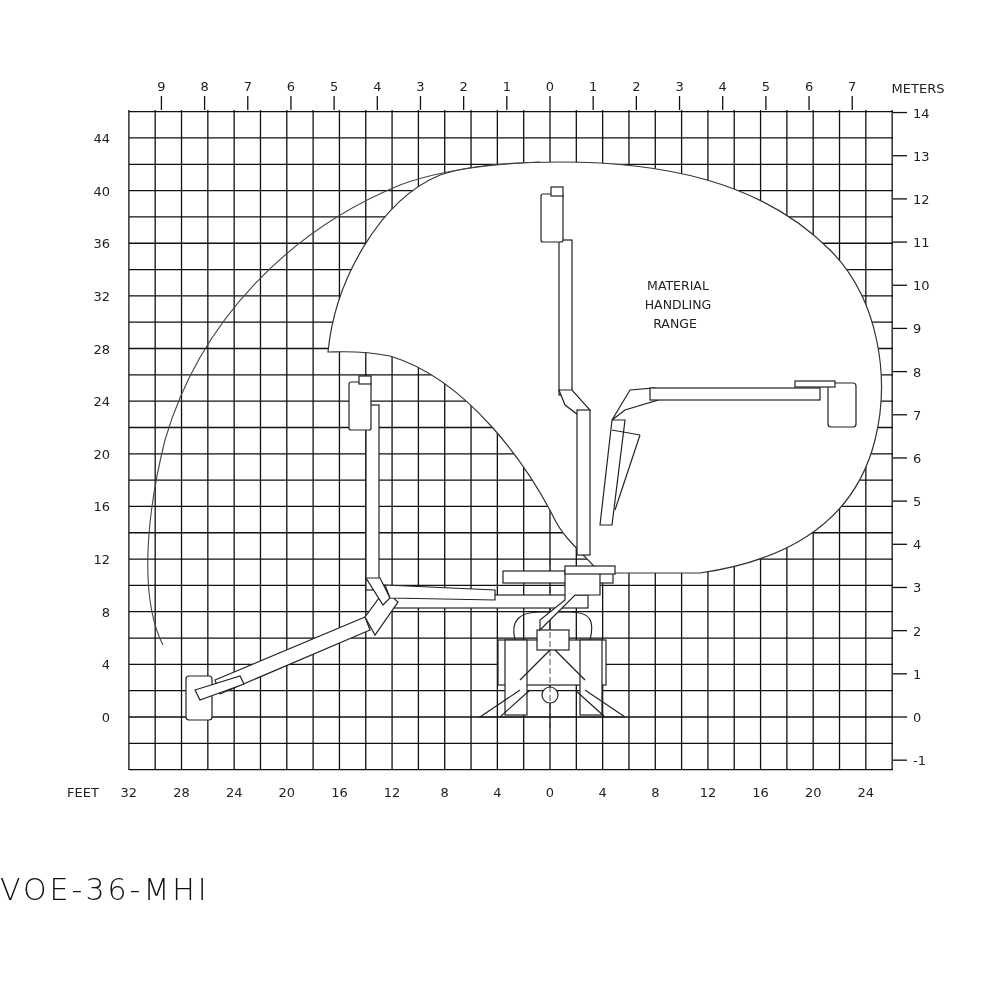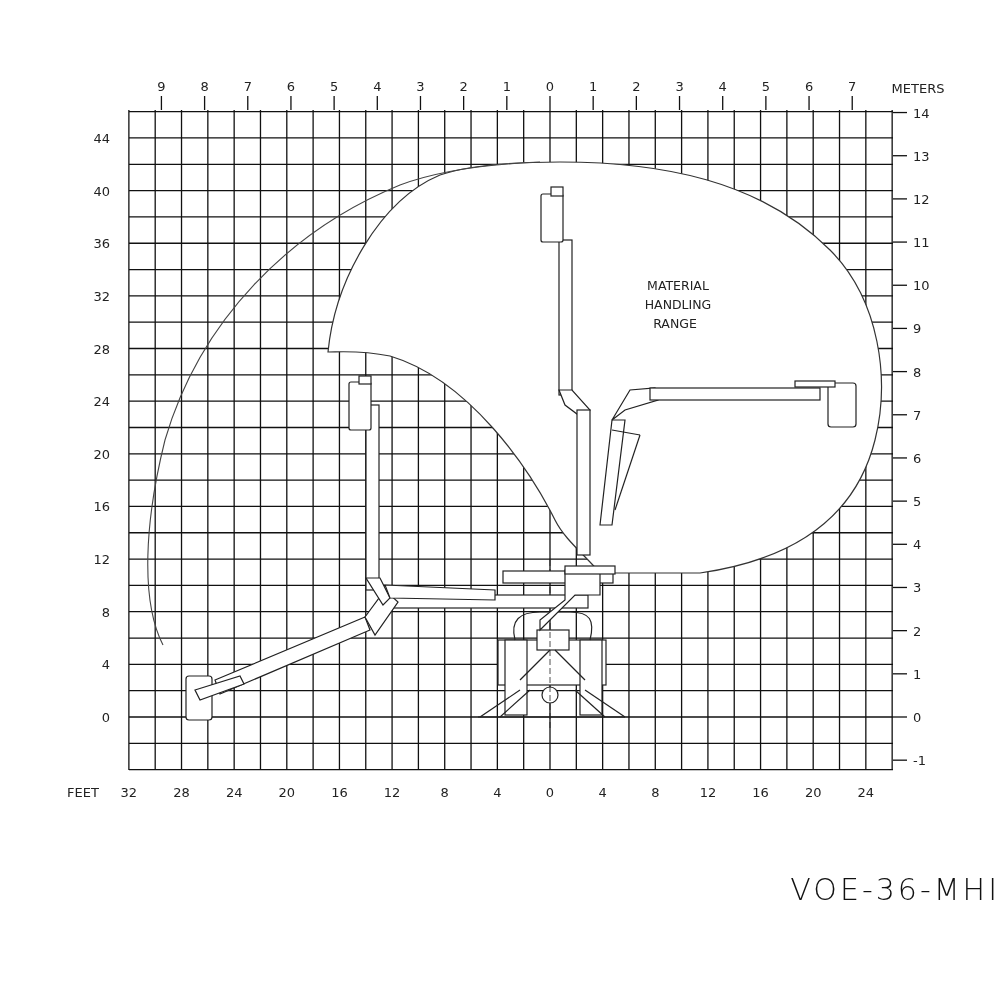--- a/index.html
+++ b/index.html
@@ -1,19 +1,19 @@
 <!DOCTYPE html>
 <html><head>
 <meta charset="utf-8">
 <style>
   html, body { margin: 0; padding: 0; background: #ffffff; }
   body { width: 1000px; height: 1000px; position: relative; overflow: hidden; font-family: "DejaVu Sans", sans-serif; }
   #chart { position: absolute; left: 0; top: 0; }
   .axis-label { font-family: "DejaVu Sans", sans-serif; font-size: 13px; fill: #222; }
-  .title { position: absolute; left: 0; width: 1000px; top: 872px; text-align: right;
+  .title { position: absolute; left: 0; width: 1000px; top: 872px; text-align: left;
            font-family: "DejaVu Sans", sans-serif; font-weight: 300; font-size: 30px; letter-spacing: 3px; color: #111; }
 </style>
 </head>
 <body>
 
 <svg id="chart" width="1000" height="1000" viewBox="0 0 1000 1000" xmlns="http://www.w3.org/2000/svg">
   <g id="grid" stroke="#111" stroke-width="1.3" fill="none">
       <line x1="128.88" y1="110" x2="128.88" y2="770"></line>
       <line x1="155.2" y1="110" x2="155.2" y2="770"></line>
       <line x1="181.51999999999998" y1="110" x2="181.51999999999998" y2="770"></line>

